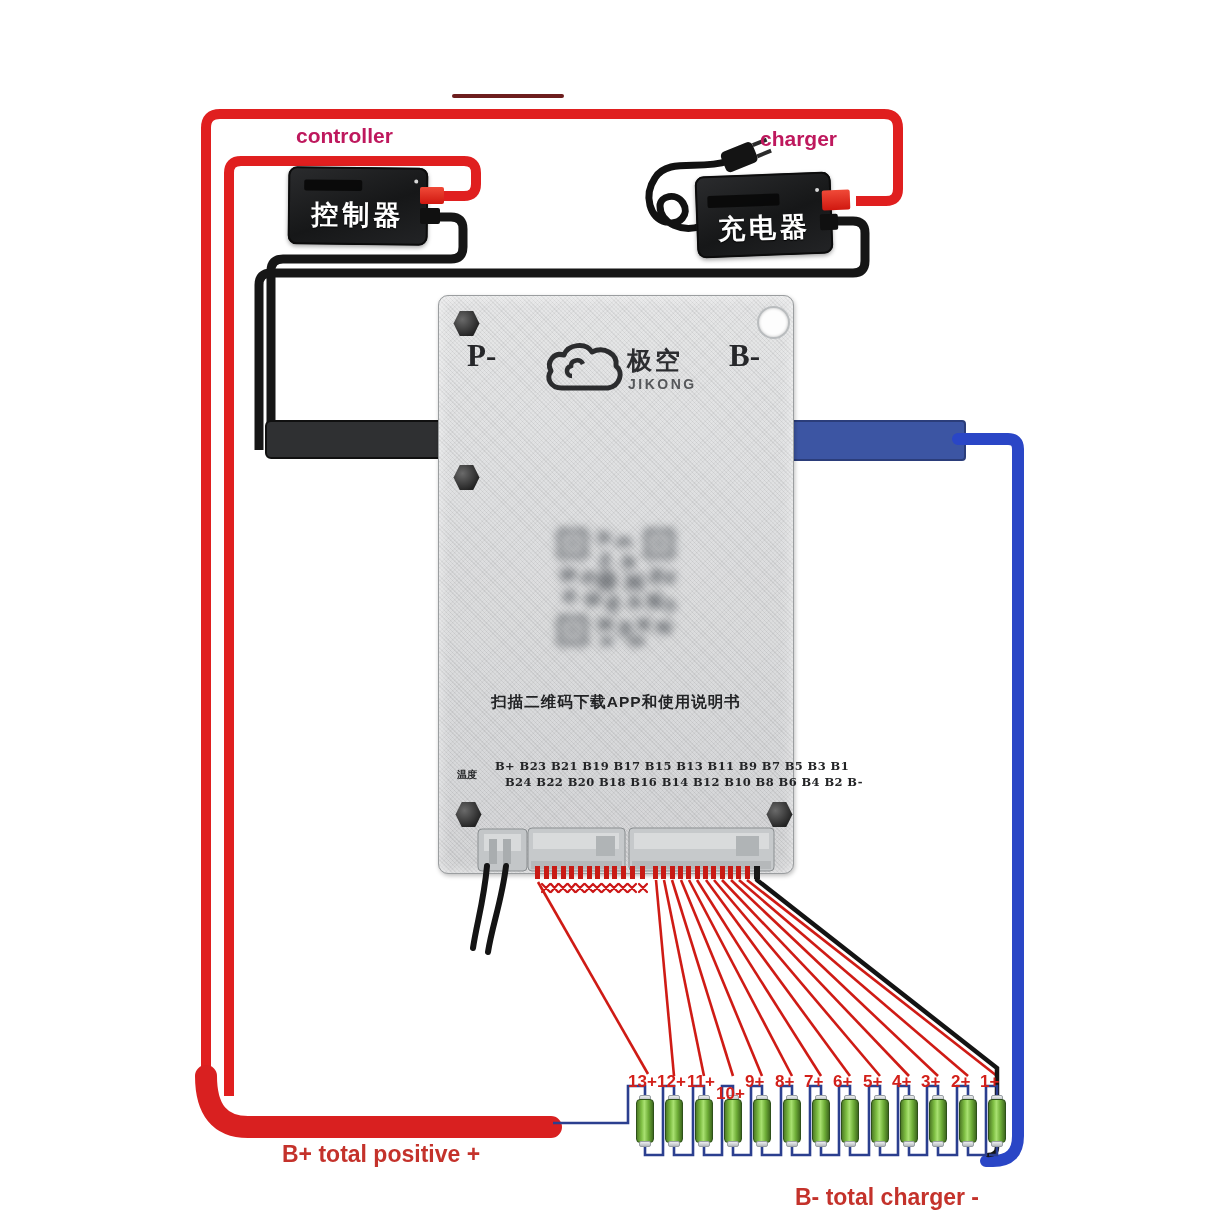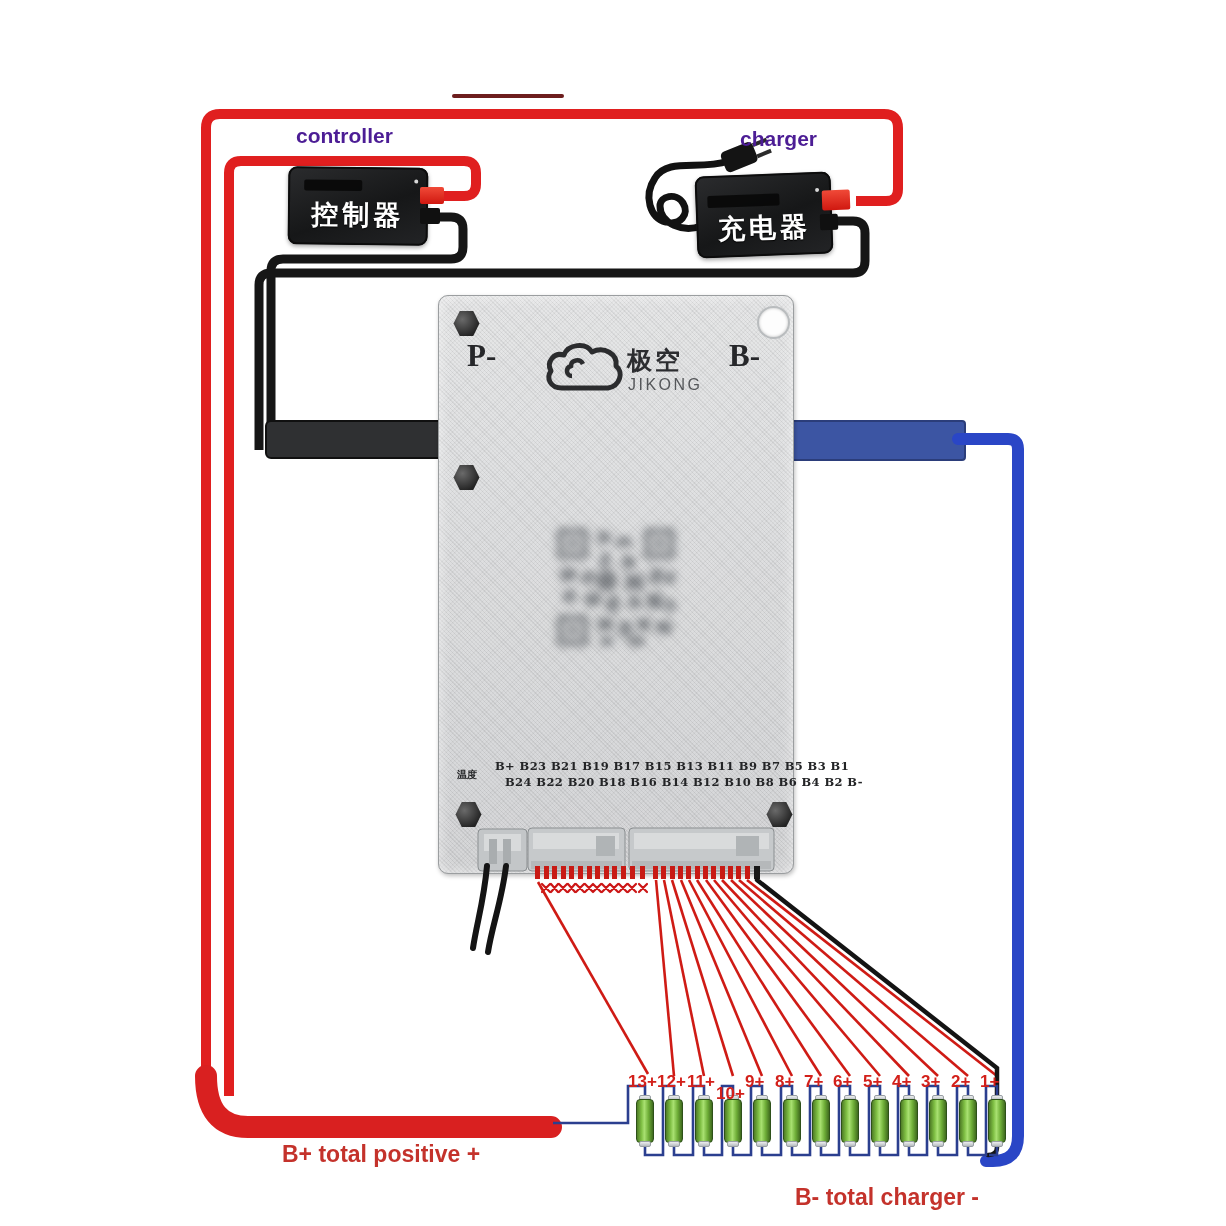--- a/index.html
+++ b/index.html
@@ -5,23 +5,23 @@
   html,body{margin:0;padding:0;background:#ffffff;}
   #stage{position:relative;width:1226px;height:1226px;background:#ffffff;overflow:hidden;
          font-family:"Liberation Sans", sans-serif;}
   .abs{position:absolute;}
 
   
   .title{left:430px;top:12px;width:150px;text-align:center;font-size:64px;font-weight:800;
          color:#e8232e;letter-spacing:2px;}
   .title-underline{left:452px;top:94px;width:112px;height:4px;background:#6d1d1d;border-radius:2px;}
 
-  .red-caption{color:#4c1d95;font-weight:700;font-size:21px;}
+  .red-caption{color:#be185d;font-weight:700;font-size:21px;}
   .cap-controller{left:296px;top:124px;}
-  .cap-charger{left:740px;top:127px;text-align:center;}
+  .cap-charger{left:760px;top:127px;text-align:center;}
   .cap-bplus{left:282px;top:1141px;font-size:23px;color:#c4322b;}
   .cap-bminus{left:795px;top:1184px;font-size:23px;color:#c4322b;}
 
   
   .devbox{border-radius:9px;background:linear-gradient(160deg,#2b2c2e,#161718 55%,#232426);
           box-shadow:0 2px 4px rgba(0,0,0,.35), inset 0 0 0 2px #0c0c0c;color:#fff;}
   .devbox .cn{position:absolute;left:0;right:0;text-align:center;font-size:27px;font-weight:700;
           letter-spacing:4px;text-shadow:0 1px 1px #000;}
   .strip{position:absolute;background:#080808;border-radius:2px;opacity:.9;}
   .led{position:absolute;width:4px;height:4px;border-radius:50%;background:#d8d8d8;}
@@ -40,21 +40,21 @@
            repeating-linear-gradient(-45deg, rgba(110,110,110,.08) 0 1px, transparent 1px 3px),
            linear-gradient(#e2e3e4,#cfd0d2);
          border:1px solid #9b9ea0;
          box-shadow:inset 0 0 14px rgba(255,255,255,.6), 1px 2px 4px rgba(0,0,0,.25);}
   .hexbolt{width:27px;height:27px;background:radial-gradient(circle at 35% 35%, #6a6a6a, #232323 70%);
            clip-path:polygon(25% 4%,75% 4%,98% 50%,75% 96%,25% 96%,2% 50%);}
   .hole{width:29px;height:29px;border-radius:50%;background:#fdfdfd;border:2px solid #b9bcbe;
         box-shadow:inset 0 0 3px rgba(0,0,0,.25);}
   .polarity{font-family:"Liberation Serif", serif;font-size:31px;color:#26272a;font-weight:600;}
   .brand-cn{font-size:25px;color:#2c2d30;font-weight:700;letter-spacing:3px;}
-  .brand-en{font-size:16px;color:#55575a;font-weight:400;letter-spacing:2.5px;}
+  .brand-en{font-size:14px;color:#55575a;font-weight:700;letter-spacing:2.5px;}
   .board-title{left:0;width:100%;text-align:center;font-size:29px;font-weight:600;color:#2b2c2f;
                letter-spacing:7px;font-family:"Liberation Serif", serif;}
   .scan-note{left:0;width:100%;text-align:center;font-size:15.5px;font-weight:700;color:#222325;
              letter-spacing:1px;}
   .pinrow{font-family:"DejaVu Serif", serif;font-weight:700;color:#232426;font-size:11.5px;
           letter-spacing:.4px;white-space:nowrap;margin-left:8px;}
   .templabel{font-family:"DejaVu Serif", serif;font-weight:700;color:#232426;font-size:10px;}
   #qr{left:115px;top:228px;width:124px;height:126px;filter:blur(4px);opacity:.62;}
 
   
@@ -144,20 +144,21 @@
       <rect x="30" y="22" width="5" height="5" fill="#4c5157"></rect>
         <rect x="36" y="24" width="3" height="4" fill="#565b61"></rect>
       <rect x="14" y="30" width="5" height="4" fill="#50555b"></rect>
         <rect x="21" y="31" width="4" height="5" fill="#565b61"></rect>
       <rect x="27" y="30" width="4" height="4" fill="#4c5157"></rect>
         <rect x="33" y="31" width="5" height="4" fill="#50555b"></rect>
       <rect x="15" y="36" width="4" height="3" fill="#565b61"></rect>
         <rect x="24" y="36" width="5" height="3" fill="#4c5157"></rect>
     </svg>
 
+    <div class="abs scan-note" style="top:396px;">扫描二维码下载APP和使用说明书</div>
 
     <div class="abs templabel" style="left:18px;top:472px;">温度</div>
     <div class="abs pinrow" style="left:48px;top:463px;">B+ B23 B21 B19 B17 B15 B13 B11 B9 B7 B5 B3 B1</div>
     <div class="abs pinrow" style="left:58px;top:479px;">B24 B22 B20 B18 B16 B14 B12 B10 B8 B6 B4 B2 B-</div>
   </div>
 
   <svg width="1226" height="1226" viewBox="0 0 1226 1226">
 
     <g>
       <rect x="478" y="829" width="49" height="42" rx="4" fill="#c3c6c8" stroke="#8b8f91"></rect>

